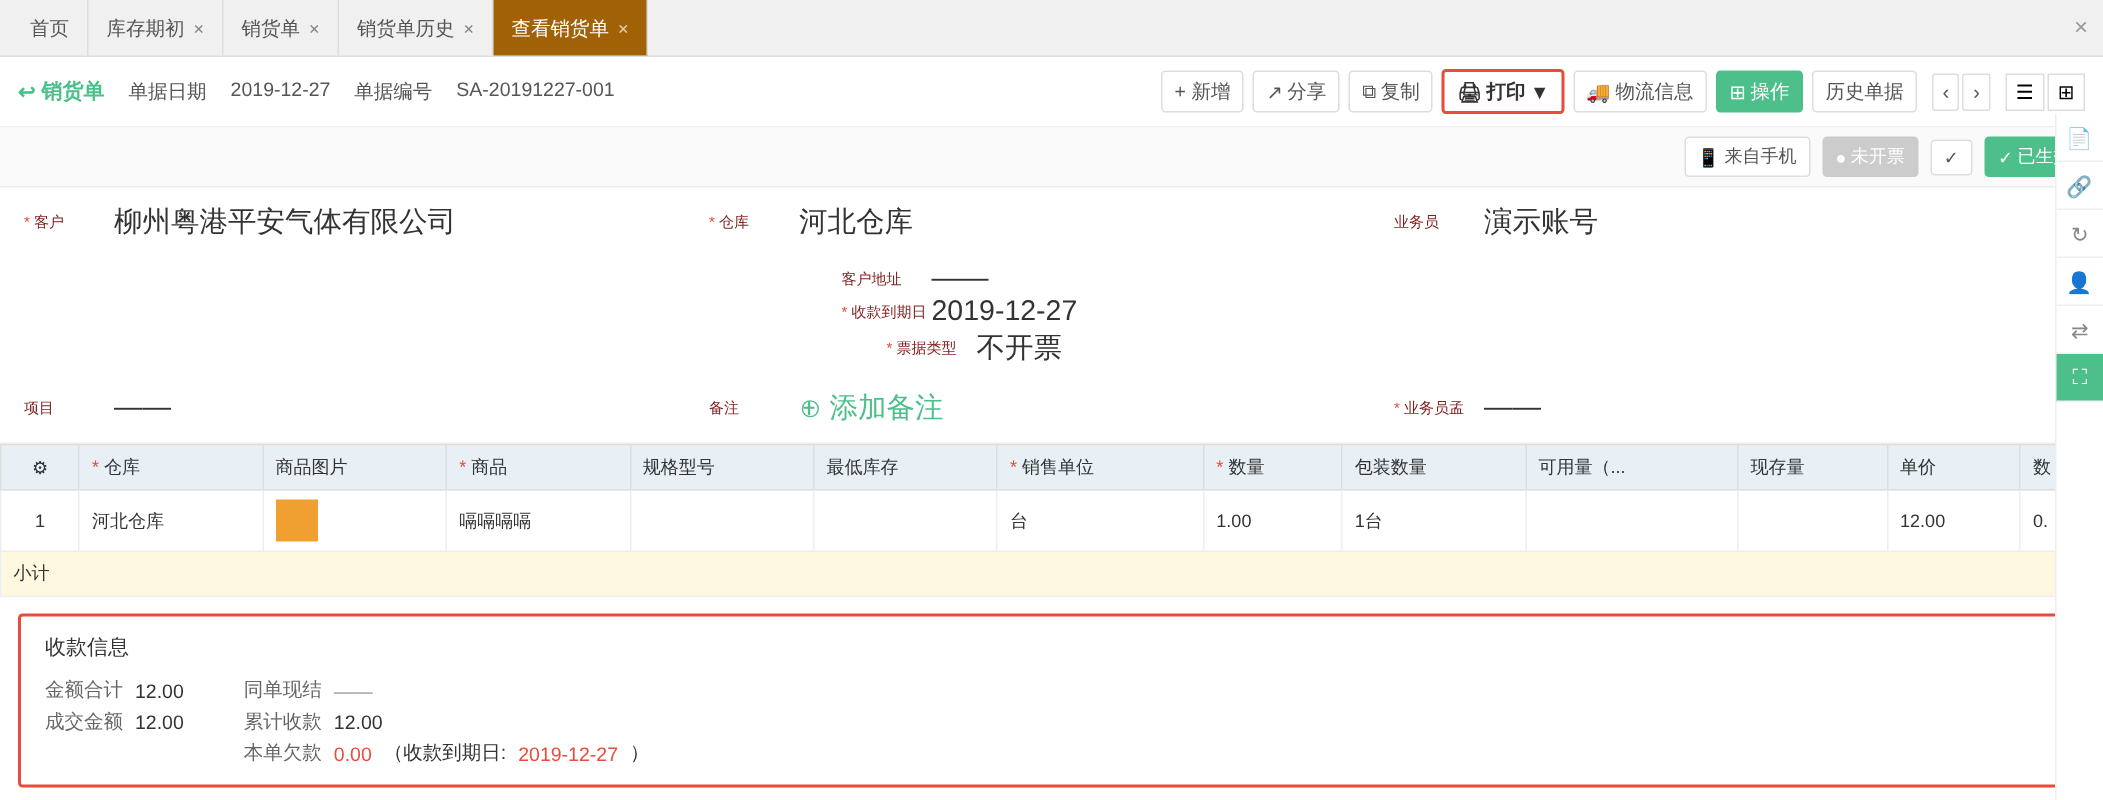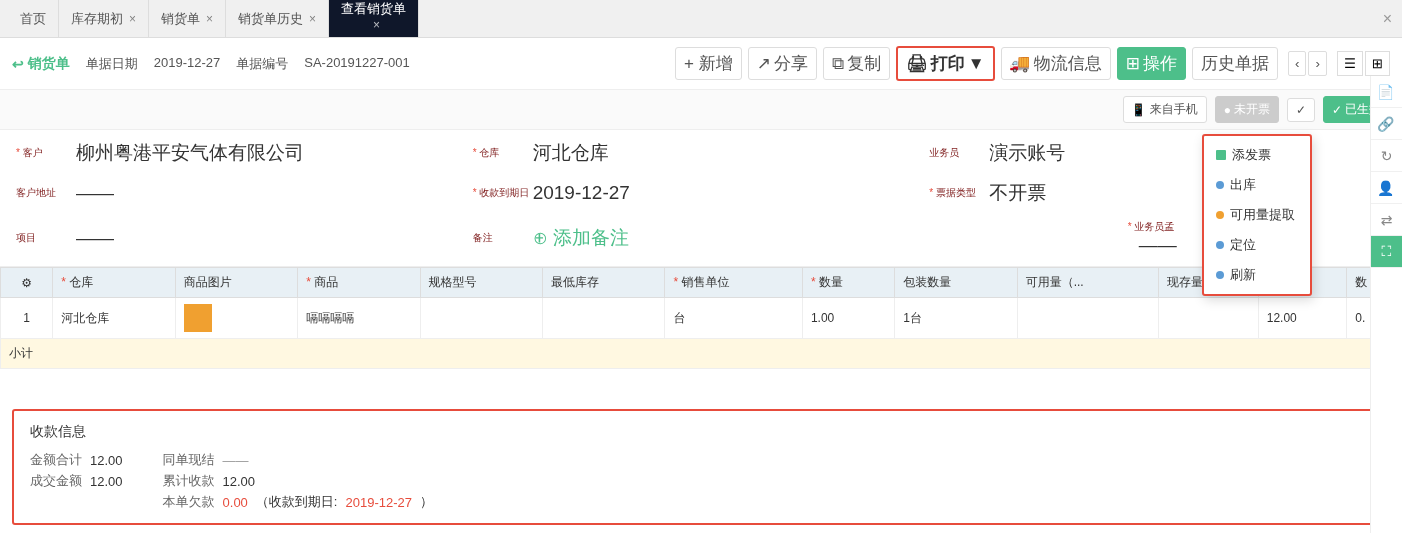--- a/index.html
+++ b/index.html
@@ -8,21 +8,21 @@
     
     .tab-bar {
       display: flex; align-items: center; background: #f0f0f0; border-bottom: 1px solid #ddd;
       height: 38px; padding: 0 8px; position: relative;
     }
     .tab {
       display: flex; align-items: center; padding: 0 12px; height: 100%; cursor: pointer;
       font-size: 13px; color: #555; border-right: 1px solid #ddd; white-space: nowrap;
     }
     .tab.active {
-      background: #0f172a; color: #fff; border-radius: 0; flex-direction: column;
+      background: #a16207; color: #fff; border-radius: 0;
     }
     .tab .close-tab {
       margin-left: 6px; color: inherit; font-size: 12px; cursor: pointer; opacity: 0.7;
     }
     .tab-close-btn {
       position: absolute; right: 10px; top: 50%; transform: translateY(-50%);
       font-size: 16px; cursor: pointer; color: #999;
     }
 
     
@@ -40,21 +40,21 @@
       font-size: 14px;
     }
     .doc-title-icon { margin-right: 4px; }
     .doc-meta { display: flex; align-items: flex-start; gap: 16px; font-size: 13px; color: #555; flex: 1; }
     .doc-meta span { white-space: nowrap; }
     .doc-actions {
       display: flex; align-items: center; gap: 6px; margin-left: auto;
     }
     .action-btn {
       display: flex; align-items: center; gap: 3px; padding: 4px 8px; border: 1px solid #ddd;
-      background: #fff; border-radius: 3px; cursor: pointer; font-size: 17px; color: #555;
+      background: #fff; border-radius: 3px; cursor: pointer; font-size: 13px; color: #555;
       white-space: nowrap;
     }
     .action-btn.print-btn {
       border: 2px solid #e74c3c; color: #333; font-weight: bold;
     }
     .action-btn.active-tab {
       background: #4dbf8a; color: #fff; border-color: #4dbf8a;
     }
     .nav-arrows { display: flex; gap: 2px; margin-left: 4px; }
     .nav-arrow { padding: 4px 6px; border: 1px solid #ddd; background: #fff; cursor: pointer; color: #555; border-radius: 2px; }
@@ -247,21 +247,21 @@
         </div>
         <div class="form-field">
           <span class="form-label required">仓库</span>
           <span class="form-value">河北仓库</span>
         </div>
         <div class="form-field" style="min-width:220px;">
           <span class="form-label">业务员</span>
           <span class="form-value">演示账号</span>
         </div>
       </div>
-      <div class="form-row" style="margin-top:6px;">
+      <div class="form-row" style="margin-top:6px;flex-direction:column;">
         <div class="form-field">
           <span class="form-label">客户地址</span>
           <span class="form-value">——</span>
         </div>
         <div class="form-field">
           <span class="form-label required">收款到期日</span>
           <span class="form-value">2019-12-27</span>
         </div>
         <div class="form-field" style="min-width:220px;">
           <span class="form-label required">票据类型</span>
@@ -273,21 +273,21 @@
           <span class="form-label">项目</span>
           <span class="form-value">——</span>
         </div>
         <div class="form-field">
           <span class="form-label">备注</span>
           <span class="form-value" style="color:#4dbf8a; cursor:pointer;">
             <span>⊕</span>
             <span>添加备注</span>
           </span>
         </div>
-        <div class="form-field" style="min-width:220px;flex-direction:column;">
+        <div class="form-field" style="min-width:220px;">
           <span class="form-label required">业务员孟</span>
           <span class="form-value">——</span>
         </div>
       </div>
     </div>
 
     <div class="table-section">
       <table class="data-table">
         <thead>
           <tr>
@@ -357,42 +357,20 @@
             <span class="lbl">本单欠款</span>
             <span class="val red">0.00</span>
             <span class="val">（收款到期日: </span>
             <span class="val red">2019-12-27</span>
             <span class="val">）</span>
           </div>
         </div>
       </div>
     </div>
 
-    <div class="dropdown-overlay">
-      <div class="dropdown-item">
-        <span class="icon-sq"></span>
-        <span>添发票</span>
-      </div>
-      <div class="dropdown-item">
-        <span class="dot blue"></span>
-        <span>出库</span>
-      </div>
-      <div class="dropdown-item">
-        <span class="dot orange"></span>
-        <span>可用量提取</span>
-      </div>
-      <div class="dropdown-item">
-        <span class="dot blue"></span>
-        <span>定位</span>
-      </div>
-      <div class="dropdown-item">
-        <span class="dot blue"></span>
-        <span>刷新</span>
-      </div>
-    </div>
 
     <div class="right-sidebar">
       <div class="sidebar-icon">📄</div>
       <div class="sidebar-icon">🔗</div>
       <div class="sidebar-icon">↻</div>
       <div class="sidebar-icon">👤</div>
       <div class="sidebar-icon">⇄</div>
       <div class="sidebar-icon active">⛶</div>
     </div>
 

